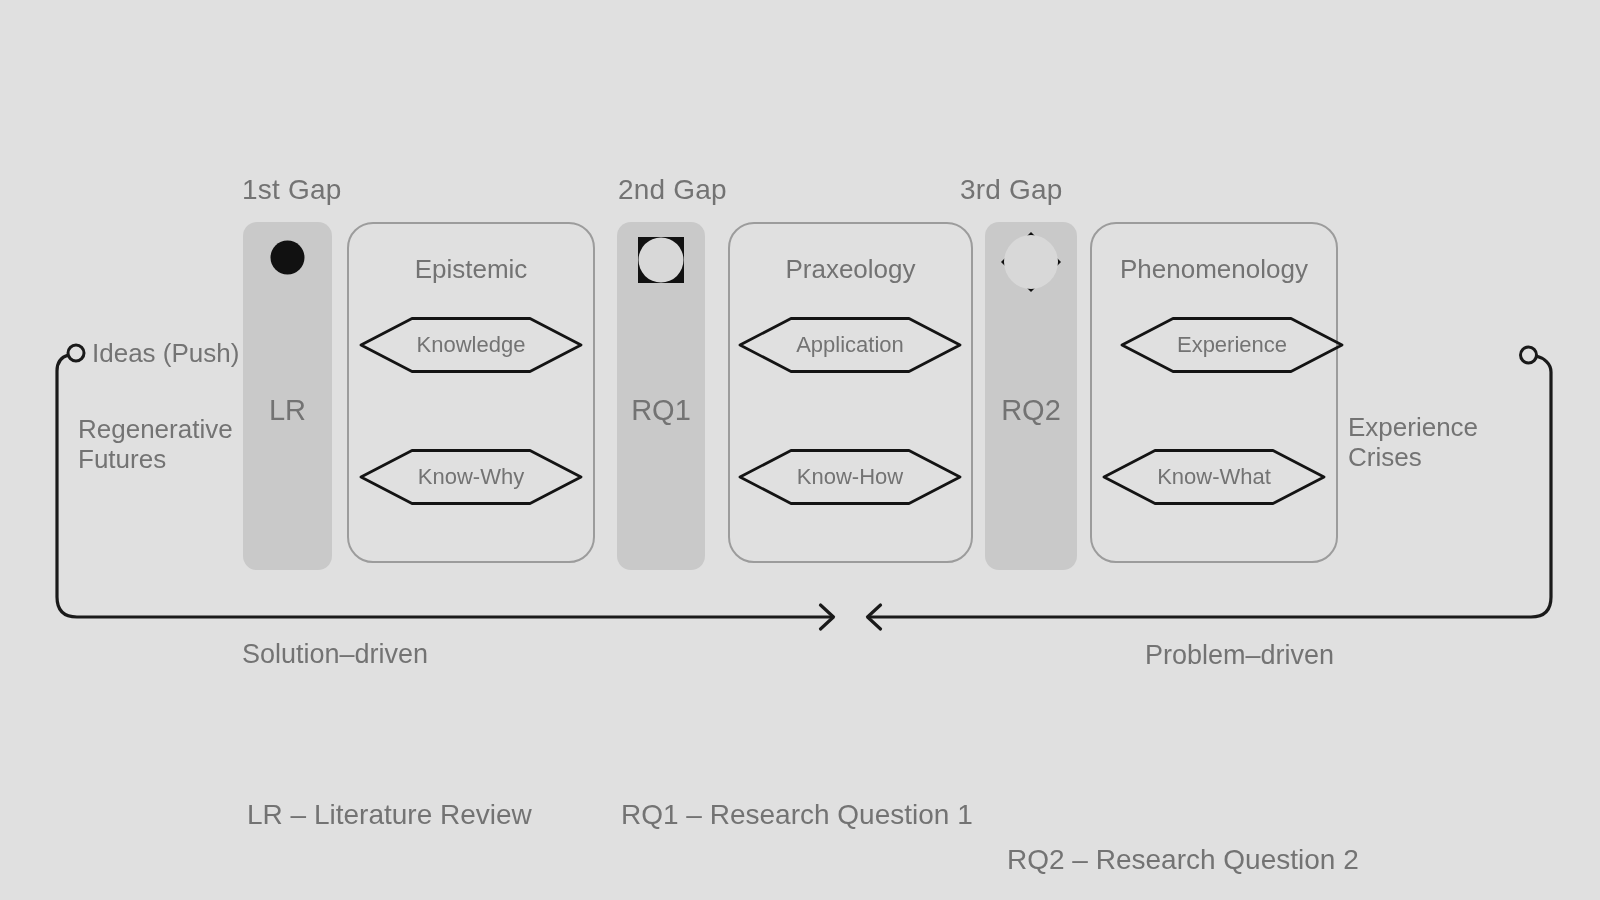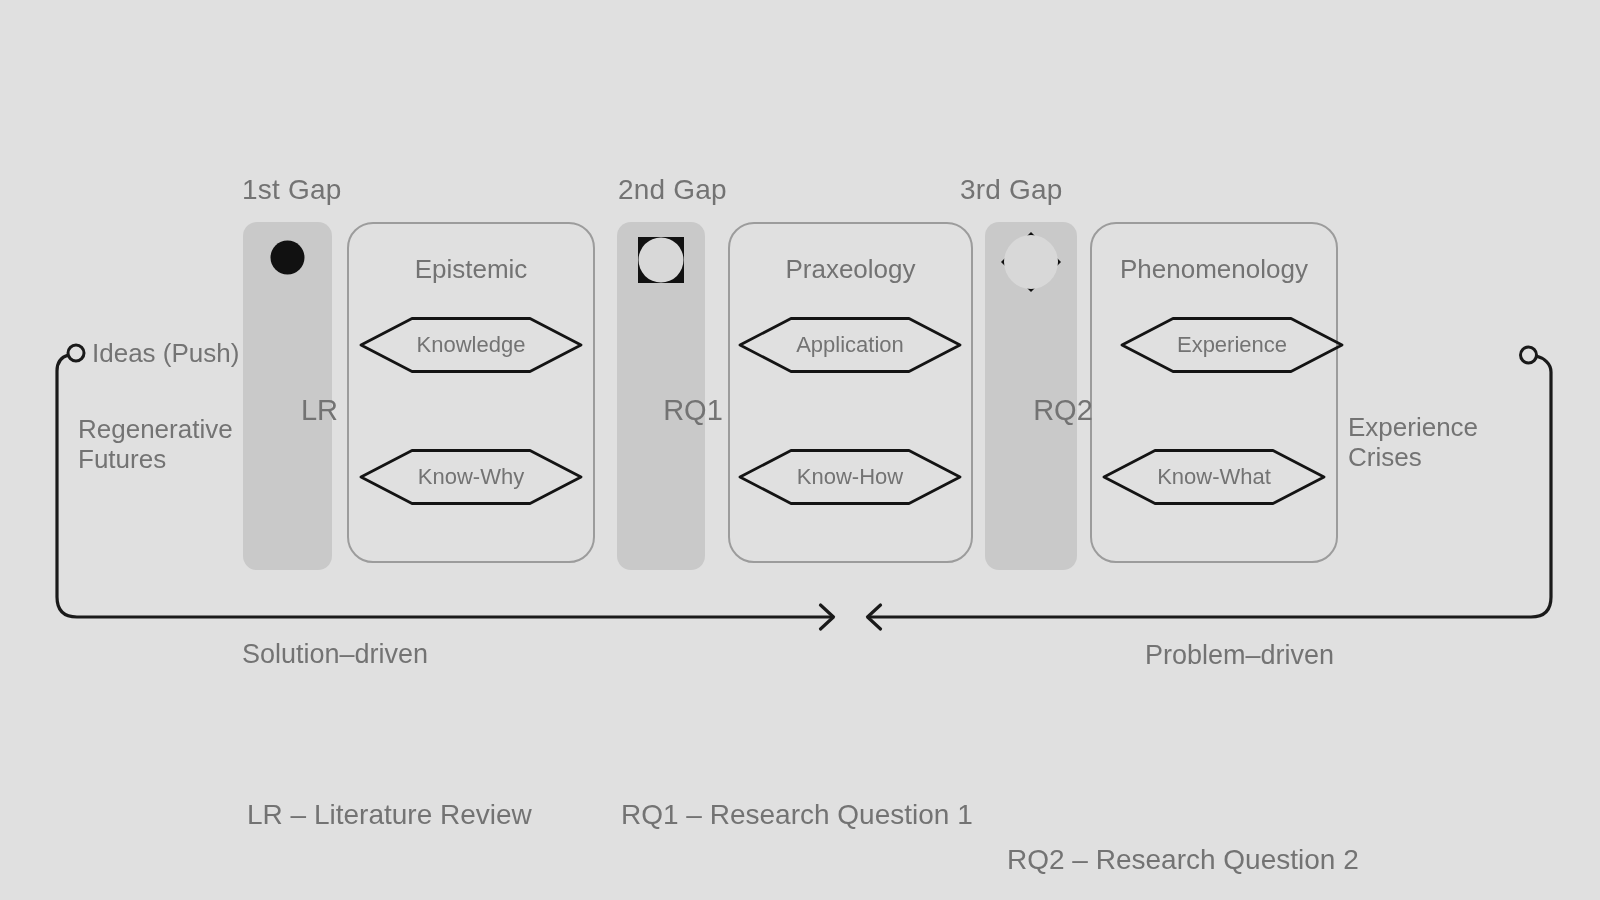--- a/index.html
+++ b/index.html
@@ -11,21 +11,21 @@
   svg{display:block;}
   .lines-layer{position:absolute;left:0;top:0;z-index:1;}
 
   .gap-label{font-size:28px;line-height:1;letter-spacing:.2px;}
 
   .pillar{
     position:absolute;top:222px;height:348px;background:#c9c9c9;
     border-radius:14px;z-index:2;
   }
   .pillar-label{
-    position:absolute;top:396px;font-size:29px;line-height:1;text-align:center;z-index:3;padding-left:32px;
+    position:absolute;top:396px;font-size:29px;line-height:1;text-align:center;z-index:3;
   }
   .pillar-icon{position:absolute;z-index:3;}
 
   .kbox{
     position:absolute;top:222px;height:341px;border:2px solid #9c9c9c;
     border-radius:26px;box-sizing:border-box;background:transparent;z-index:2;
   }
   .kbox-title{
     position:absolute;top:256px;font-size:26px;line-height:1;text-align:center;z-index:3;
   }

